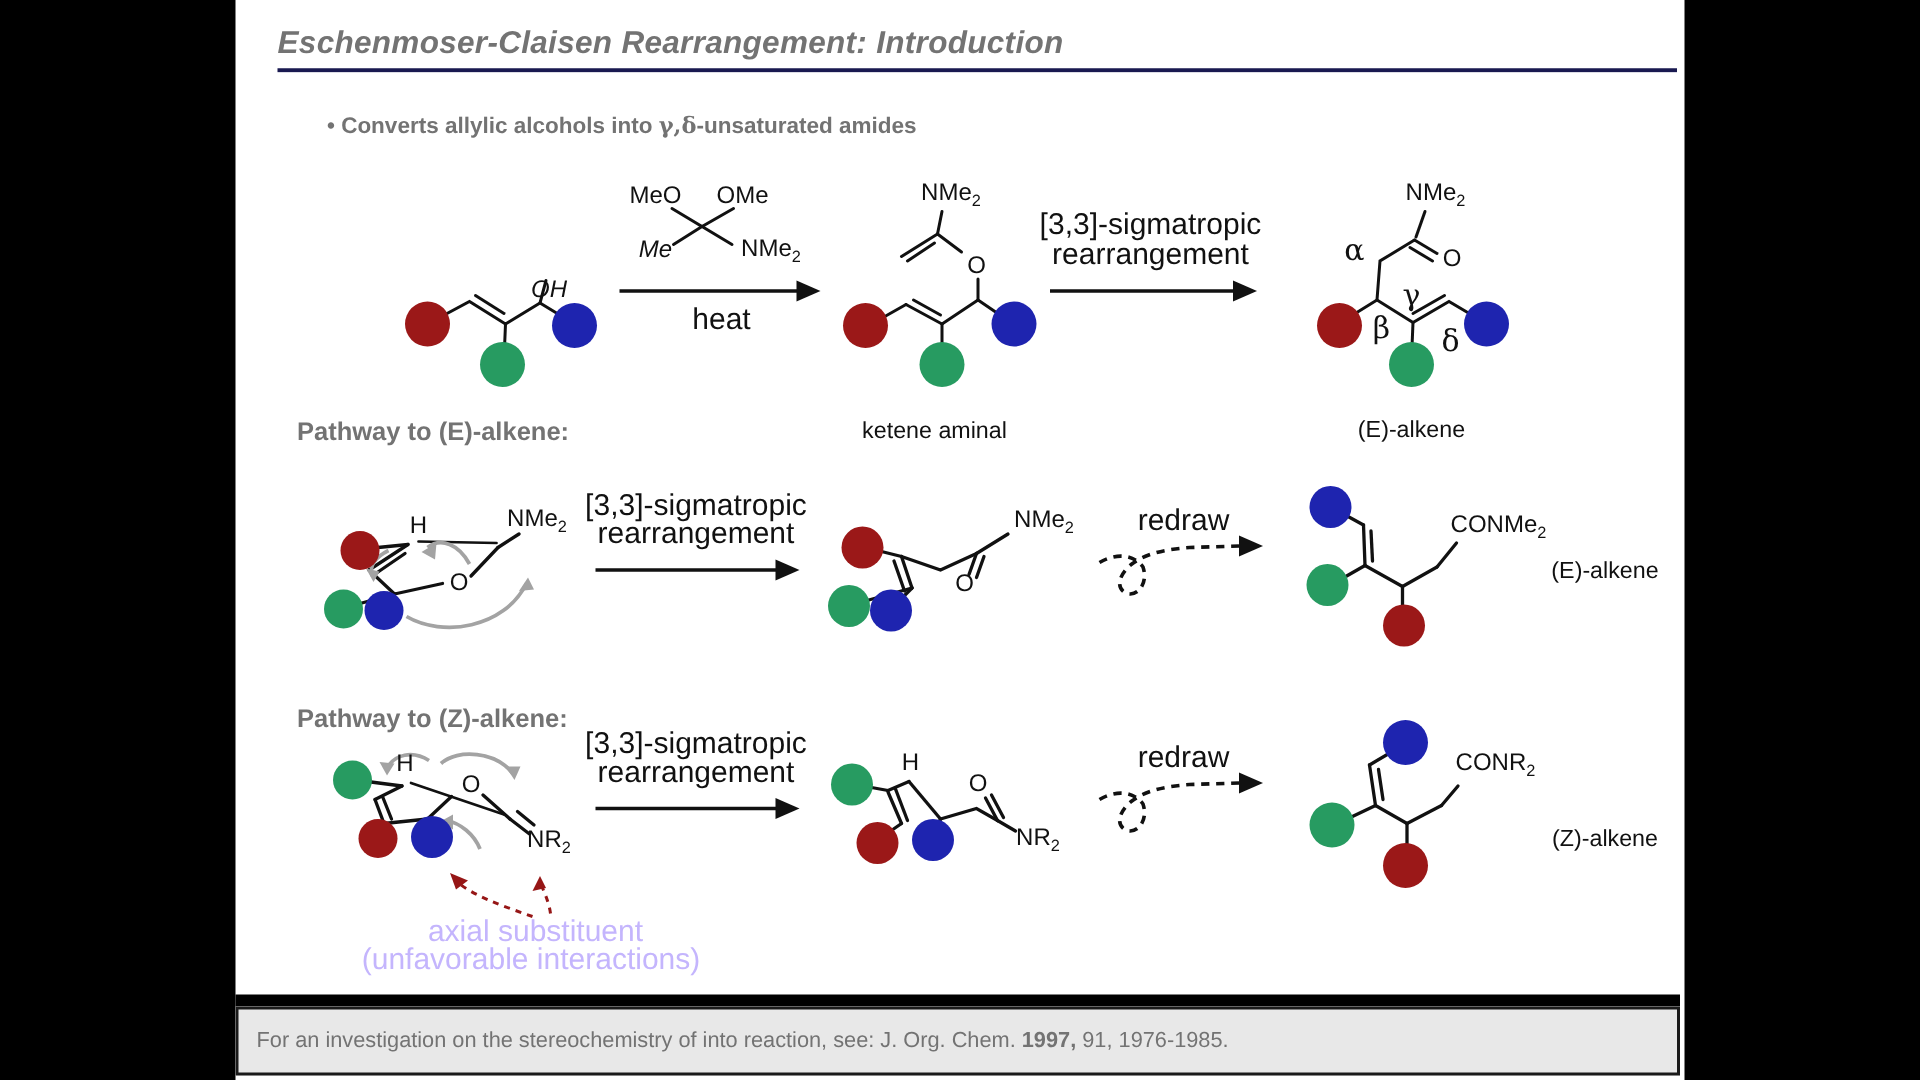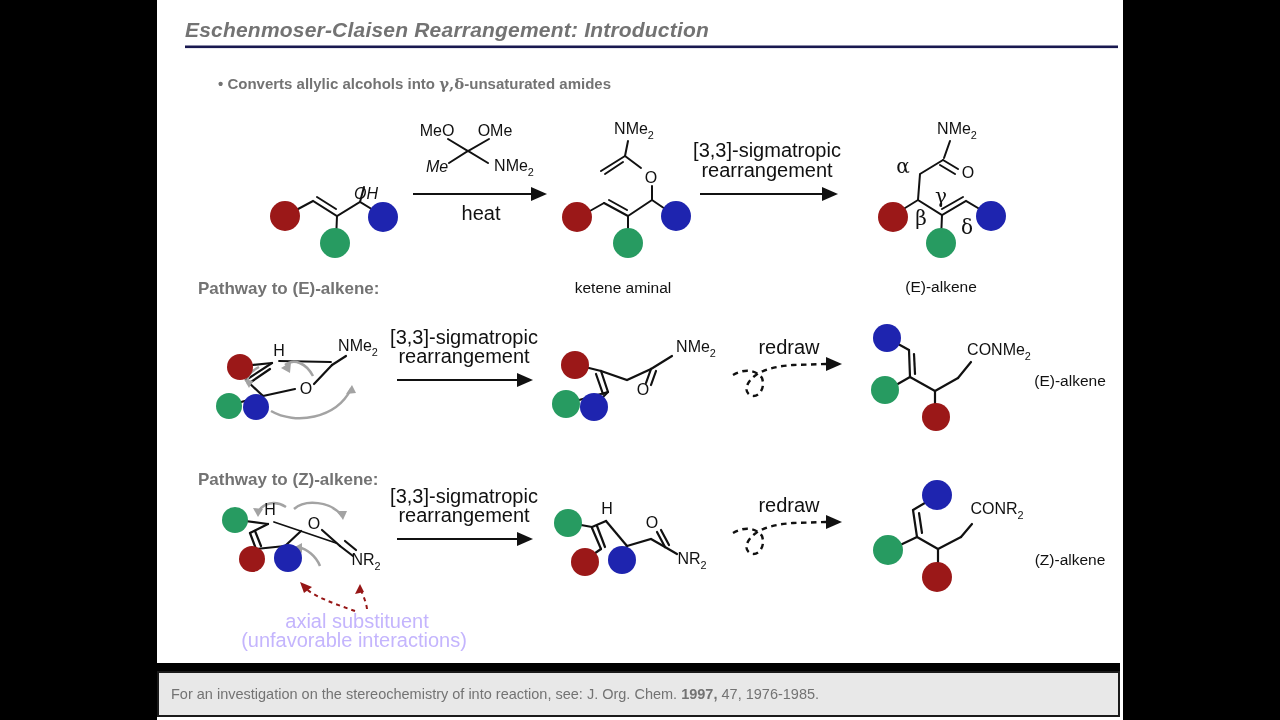--- a/index.html
+++ b/index.html
@@ -303,14 +303,14 @@
 <div class="lbl ital small" style="left:789px;top:505px;">redraw</div>
 
 <div class="lbl" style="left:997px;top:511px;text-align:center;"><span>CONR</span><sub>2</sub></div>
 <div class="lbl cap" style="left:1070px;top:540px;margin-top:20px;">
   <span>(</span><span class="ital">Z</span><span>)-alkene</span>
 </div>
 
 <div class="footer-bar"></div>
 <div class="footer-box"></div>
 <div class="lbl-left footer-text" style="left:171px;top:694px;">
-  <span>For an investigation on the stereochemistry of into reaction, see: </span><span class="ital">J. Org. Chem.</span><span class="bold"> 1997,</span><span class="ital"> 47</span><span>, 1976-1985.</span>
+  <span>For an investigation on the stereochemistry of into reaction, see: </span><span class="ital">J. Org. Chem.</span><span class="bold"> 1997,</span><span class="ital"> 91</span><span>, 1976-1985.</span>
 </div>
 
 </body></html>

